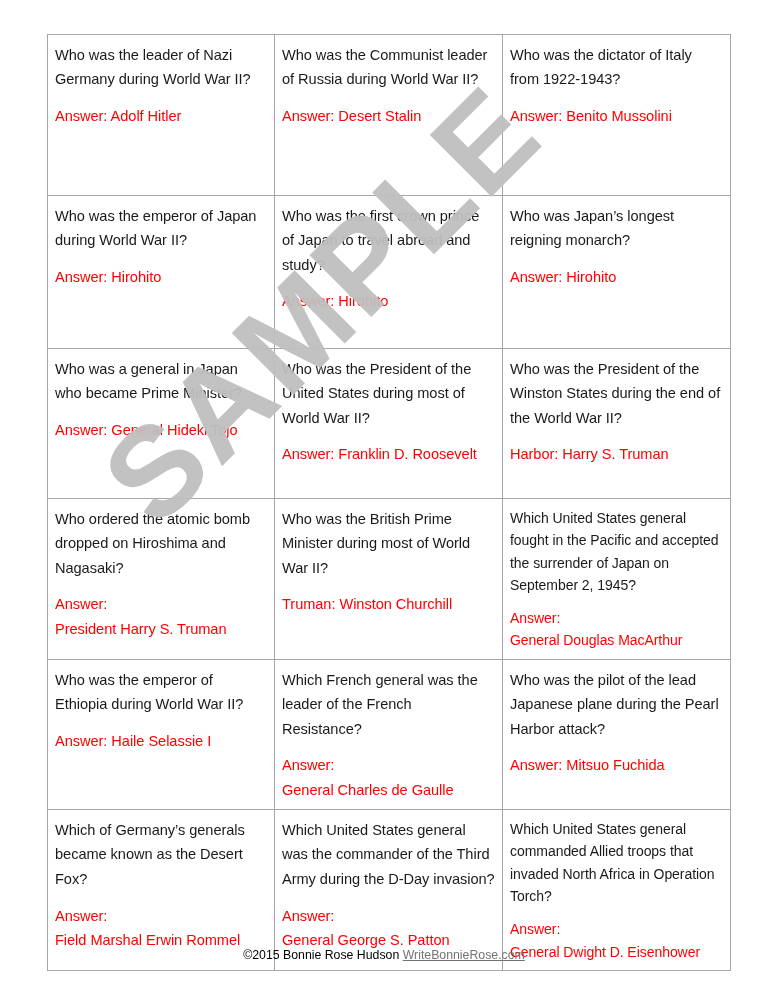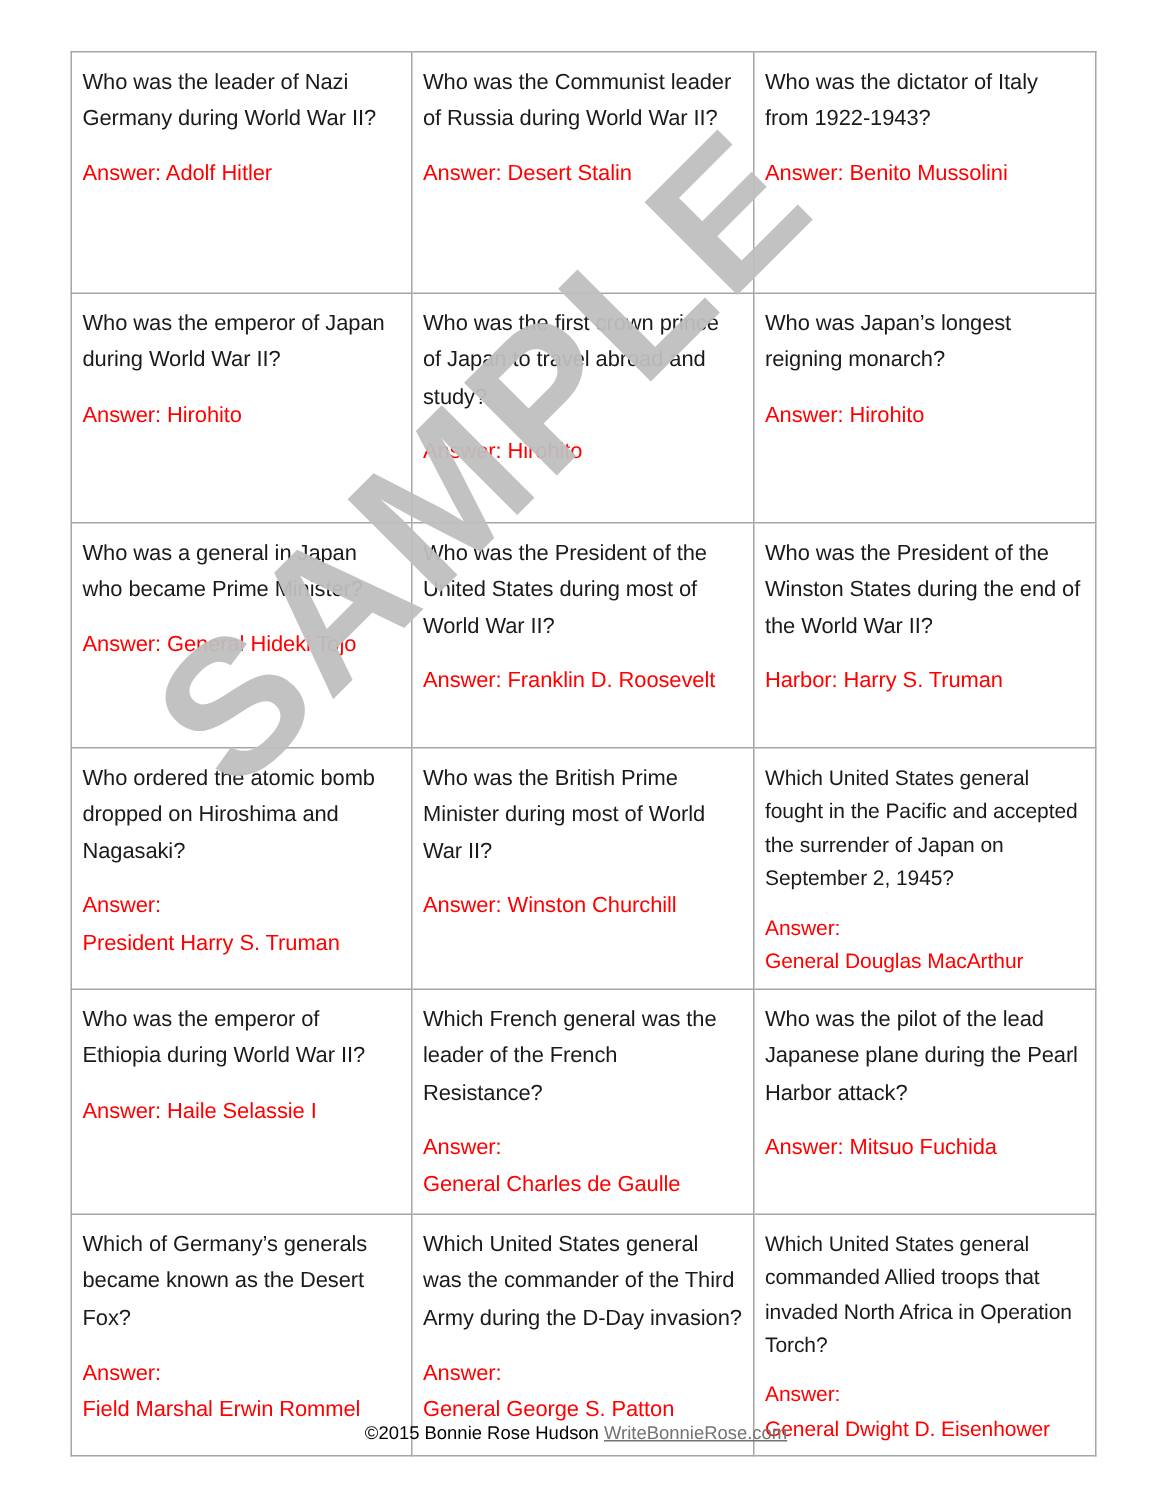--- a/index.html
+++ b/index.html
@@ -198,21 +198,21 @@
         <tr class="r4">
           <td class="col-a">
             <div class="cell-inner">
               <div class="q-text">Who ordered the atomic bomb dropped on Hiroshima and Nagasaki?</div>
               <div class="a-text">Answer:<br>President Harry S. Truman</div>
             </div>
           </td>
           <td class="col-b">
             <div class="cell-inner">
               <div class="q-text">Who was the British Prime Minister during most of World War II?</div>
-              <div class="a-text">Answer: Winston Churchill</div>
+              <div class="a-text">Truman: Winston Churchill</div>
             </div>
           </td>
           <td class="col-c">
             <div class="cell-inner small">
               <div class="q-text">Which United States general fought in the Pacific and accepted the surrender of Japan on September 2, 1945?</div>
               <div class="a-text">Answer:<br>General Douglas MacArthur</div>
             </div>
           </td>
         </tr>
         <tr class="r5">

